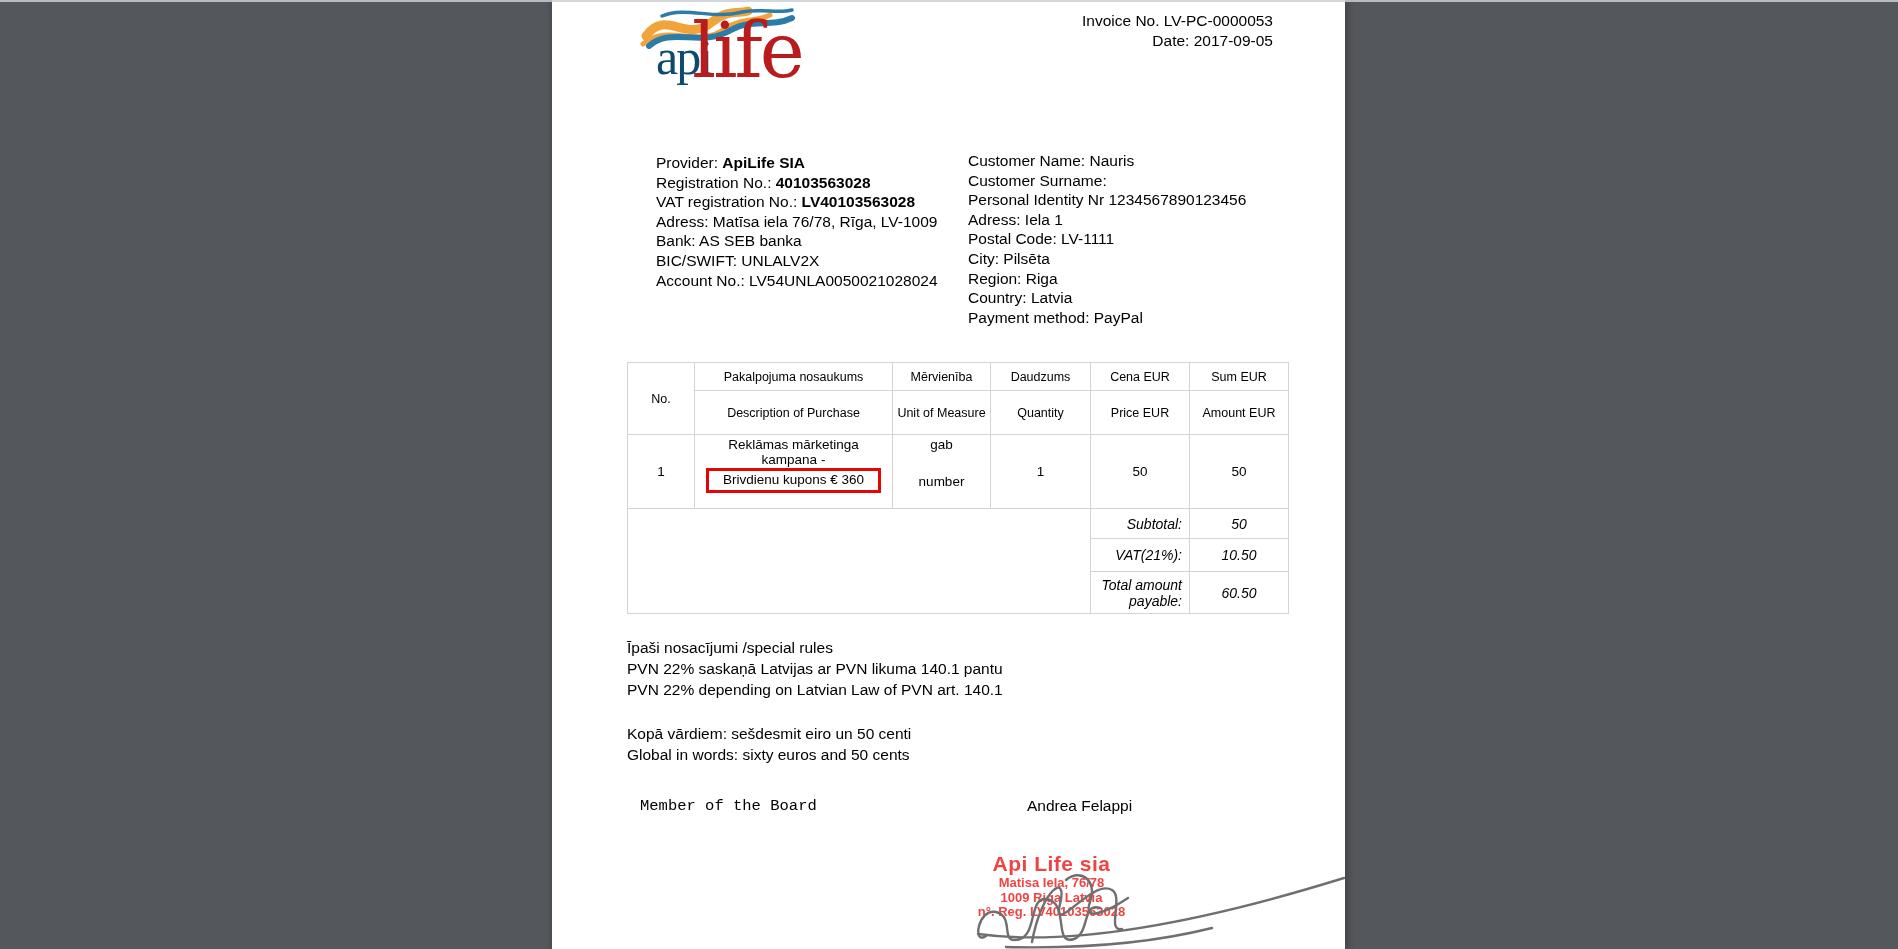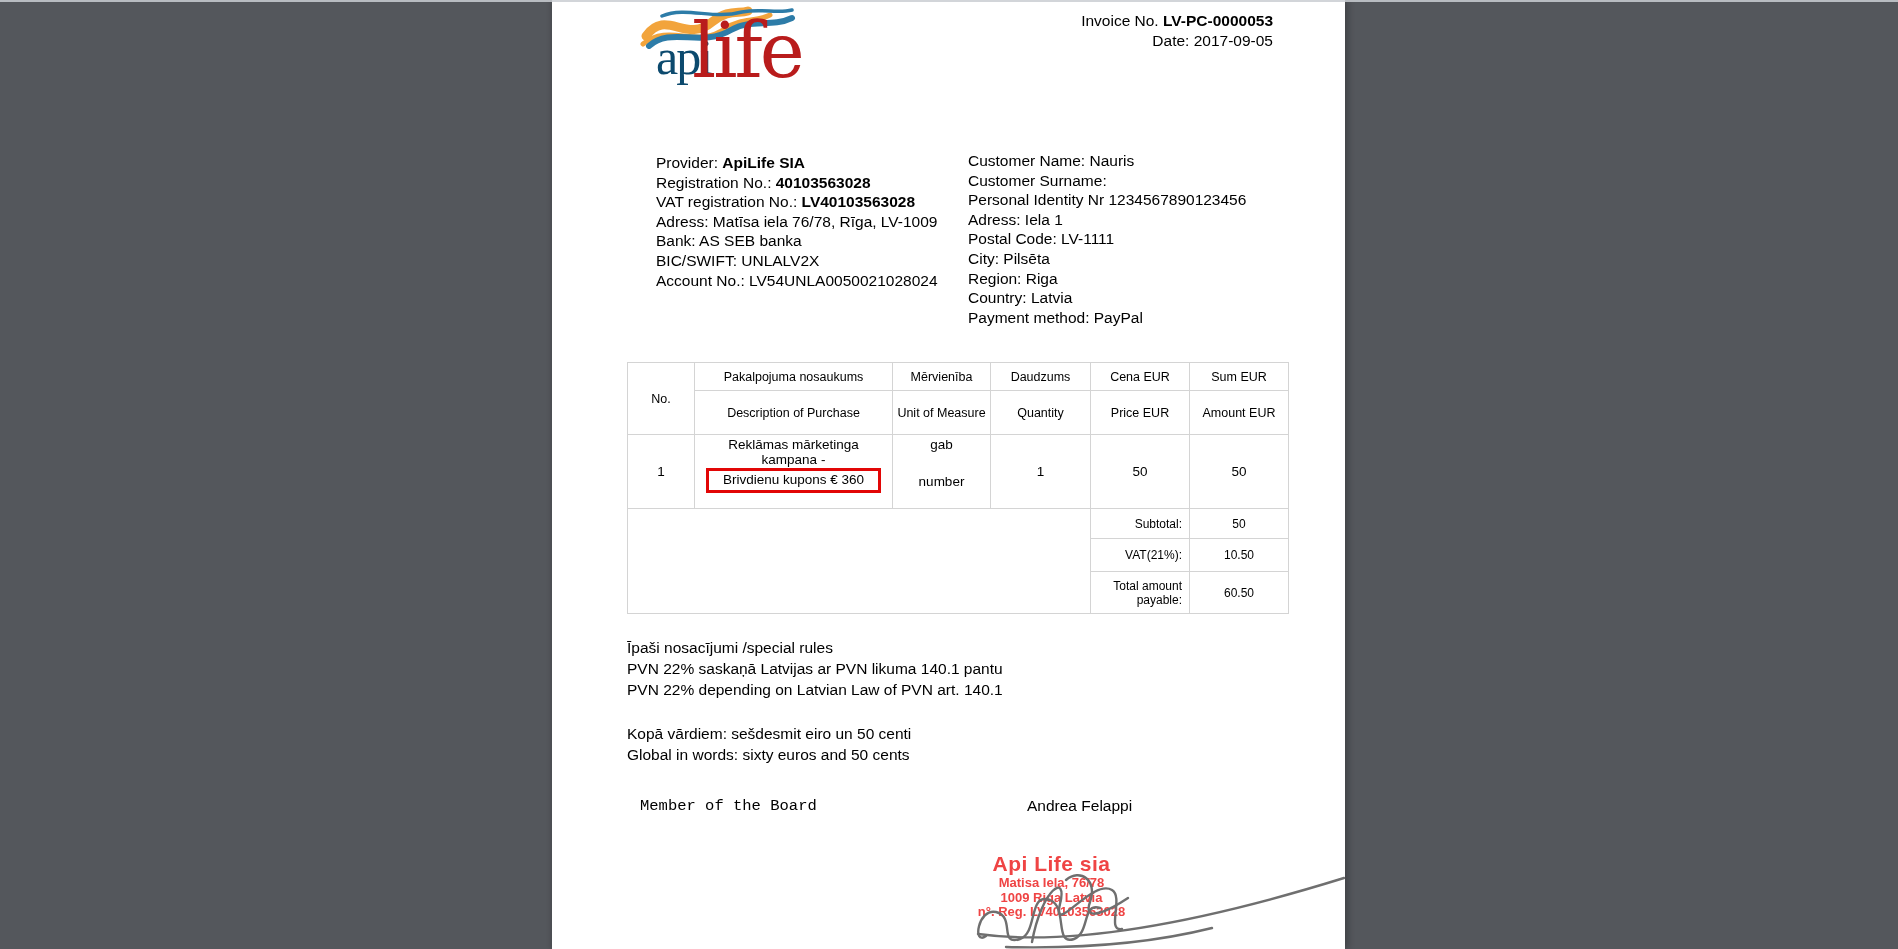--- a/index.html
+++ b/index.html
@@ -13,41 +13,41 @@
           box-shadow:4px 0 6px rgba(0,0,0,.20), -2px 0 4px rgba(0,0,0,.12); }
 
   
   .logo { position:absolute; left:0; top:0; width:320px; height:95px; }
   .logo-swirl { position:absolute; left:88px; top:5px; }
   .logo-api  { position:absolute; left:104px;  top:32px; font-family:Liberation Serif, serif; font-size:50px; line-height:1; color:#0c4a6e; letter-spacing:-2px; }
   .logo-life { position:absolute; left:140px; top:13px; font-family:"DejaVu Serif", serif; font-size:76px; line-height:1; color:#b91c1c; letter-spacing:-3px; }
 
   
   .meta { position:absolute; top:11px; right:72px; text-align:right; font-size:15.5px; line-height:19.5px; }
-  .meta b { font-weight:bold; }
+  .meta b { font-weight:normal; }
 
   
   .provider { position:absolute; left:88px;  top:153px; font-size:15.5px; line-height:19.6px;margin-left:16px; }
   .customer { position:absolute; left:416px; top:151px; font-size:15.5px; line-height:19.6px; }
   .provider .v-bold { font-weight:bold; }
 
   
   table.items { position:absolute; left:75px; top:362px; width:661px; border-collapse:collapse; table-layout:fixed; }
   table.items td { border:1px solid #d4d4d4; text-align:center; vertical-align:middle; font-size:12.5px; padding:2px 4px;margin-top:16px; }
   td.c-no{width:67px;} td.c-desc{width:198px;} td.c-unit{width:98px;} td.c-qty{width:100px;} td.c-price{width:99px;} td.c-sum{width:99px;}
   tr.hrow1 td { height:28px; }
   tr.hrow2 td { height:44px; }
   tr.drow td  { height:74px; font-size:13.5px; vertical-align:top; }
   tr.drow td.mid { vertical-align:middle; }
   .desc-cell { padding-top:9px; }
   .redbox { display:inline-block; border:3px solid #e20606; padding:1px 14px 3px 14px; margin-top:1px; }
   .unit-cell { padding-top:11px; }
   .unit-en { margin-top:22px; }
   td.empty-cell { border-right:1px solid #d4d4d4; border-top:none; }
-  tr.trow td { font-size:12px; }
+  tr.trow td { font-size:14px;font-style:italic; }
   tr.trow td.tlabel { text-align:right; padding-right:7px; }
   tr.trow1 td { height:30px; }
   tr.trow2 td { height:33px;border-radius:9px; }
   tr.trow3 td { height:42px; }
 
   
   .special { position:absolute; left:75px; top:637px; font-size:15.5px; line-height:21px; }
   .words   { position:absolute; left:75px; top:723px; font-size:15.5px; line-height:21px; }
   .sig-left  { position:absolute; left:88px;  top:797px; font-size:15.5px;font-family:Liberation Mono, monospace; }
   .sig-right { position:absolute; left:475px; top:797px; font-size:15.5px; }

